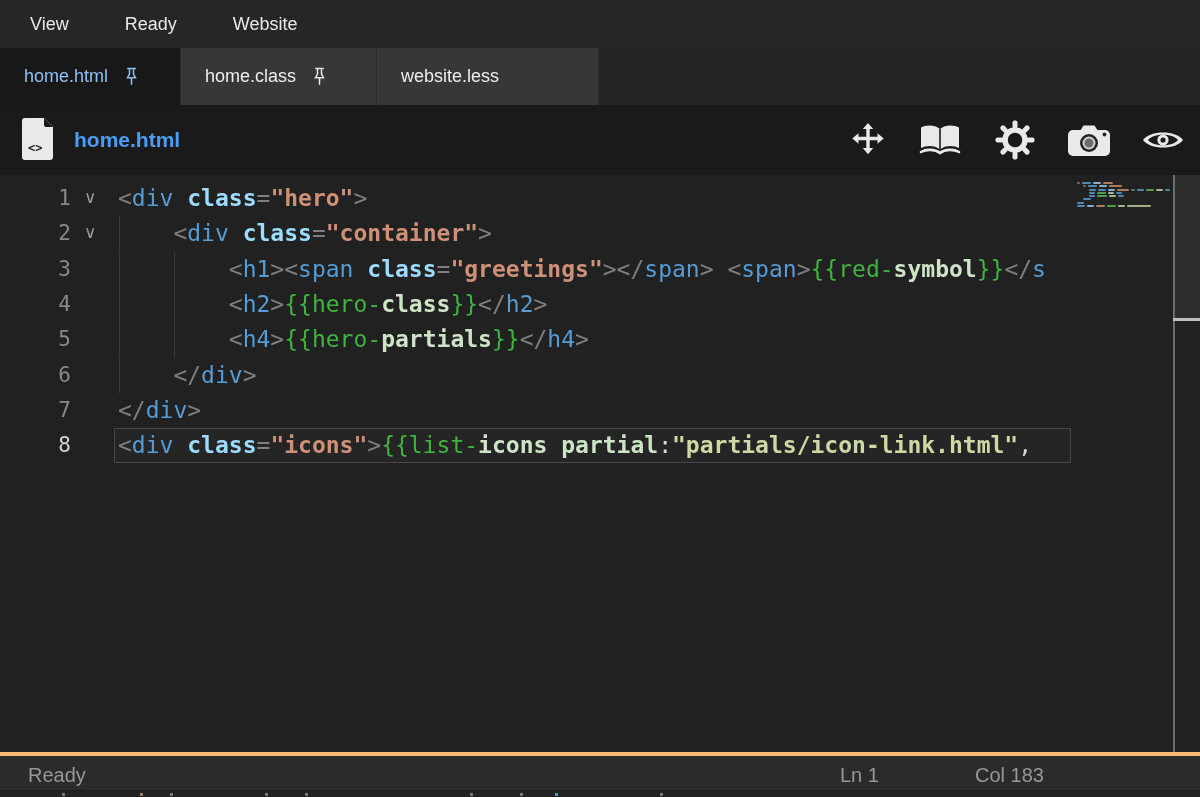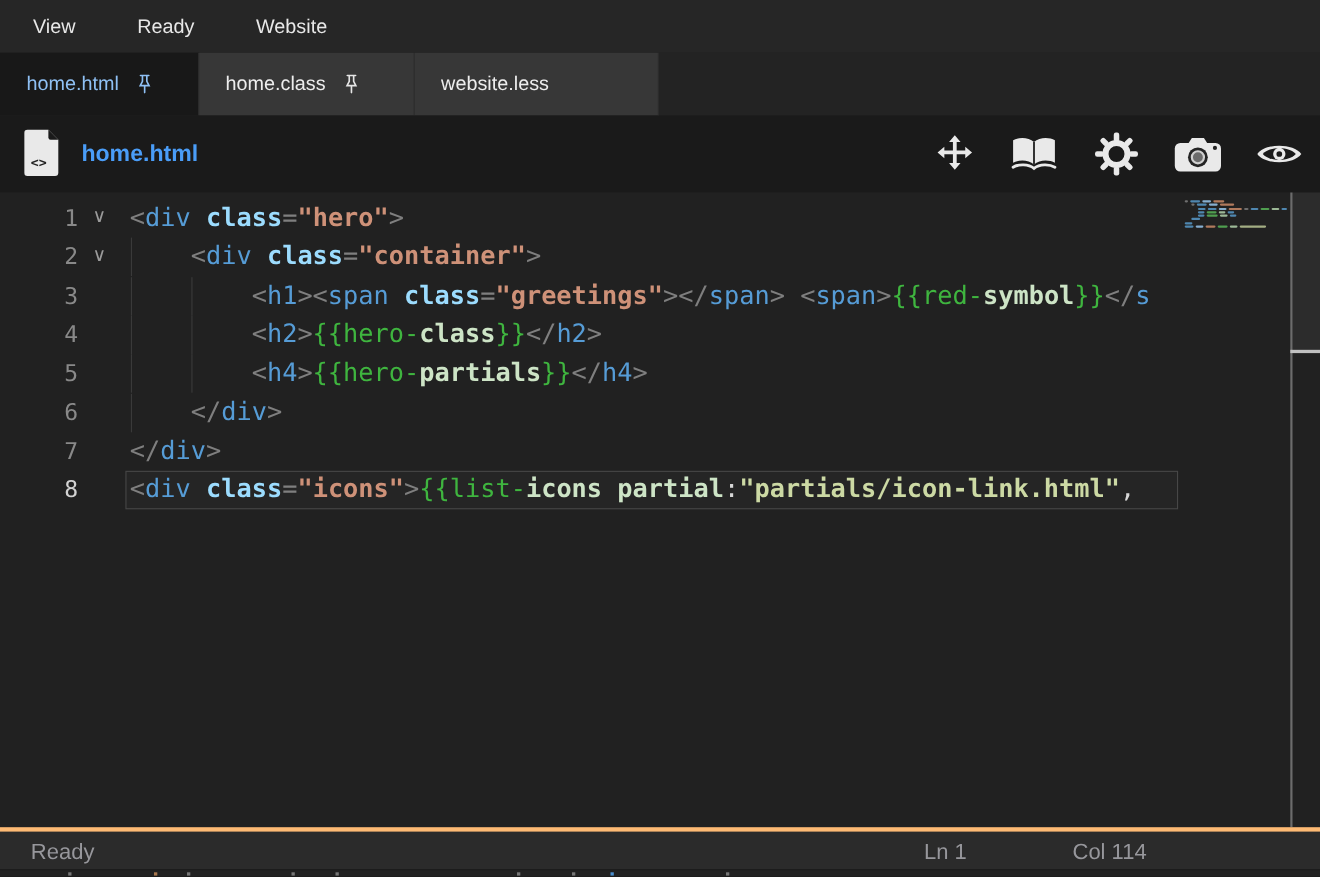--- a/index.html
+++ b/index.html
@@ -254,21 +254,21 @@
         </div>
       </div>
     <div class="sb-thumb"></div>
     <div class="sb-line"></div>
     <div class="sb-h"></div>
   </div>
 
   <div class="statusbar">
     <span class="st-ready">Ready</span>
     <span class="st-ln">Ln 1</span>
-    <span class="st-col">Col 114</span>
+    <span class="st-col">Col 183</span>
   </div>
   <div class="statusbar2">
       <i style="left: 62px; background: rgb(119, 119, 119);"></i>
       <i style="left: 140px; background: rgb(169, 120, 79);"></i>
       <i style="left: 170px; background: rgb(119, 119, 119);"></i>
       <i style="left: 265px; background: rgb(119, 119, 119);"></i>
       <i style="left: 305px; background: rgb(119, 119, 119);"></i>
       <i style="left: 470px; background: rgb(119, 119, 119);"></i>
       <i style="left: 520px; background: rgb(119, 119, 119);"></i>
       <i style="left: 555px; background: rgb(74, 143, 208);"></i>

